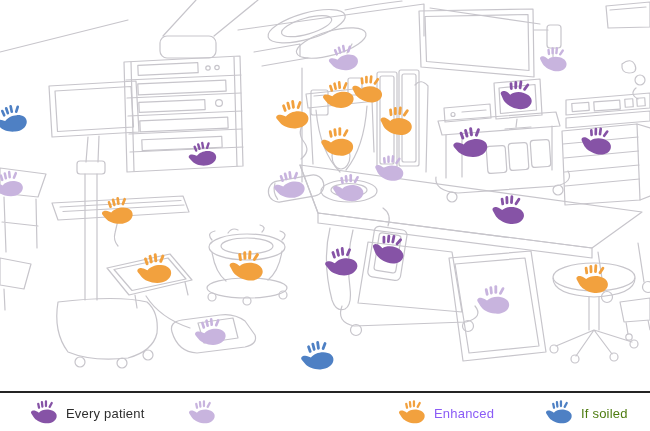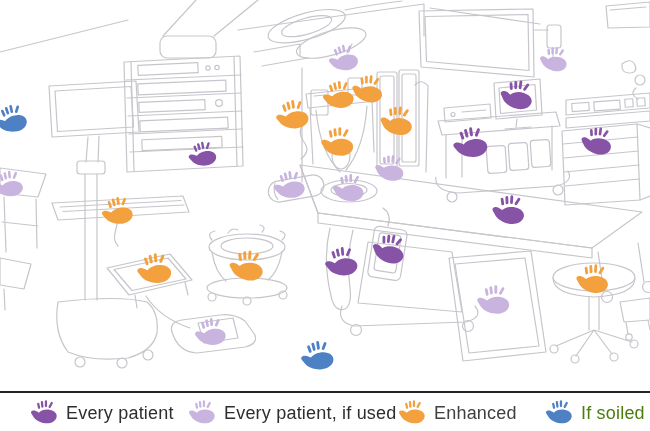--- a/index.html
+++ b/index.html
@@ -4,21 +4,21 @@
 <style>
   html,body{margin:0;padding:0;background:#fff;}
   .stage{position:relative;width:650px;height:431px;background:#ffffff;overflow:hidden;
          font-family:"Liberation Sans",sans-serif;}
   #scene{position:absolute;left:0;top:0;display:block;}
   symbol{overflow:visible;}
   .legend{position:absolute;left:0;top:391px;width:650px;height:40px;background:#ffffff;}
   .separator{position:absolute;left:0;top:0;width:650px;height:2px;background:#242424;}
   .legend-item{position:absolute;top:9px;display:flex;align-items:center;gap:7px;height:26px;}
   .legend-hand{flex:0 0 auto;}
-  .legend-label{font-size:18px;color:#2e2e2e;letter-spacing:.2px;white-space:nowrap;}
+  .legend-label{font-size:13px;color:#2e2e2e;letter-spacing:.2px;white-space:nowrap;}
 </style>
 </head>
 <body>
 
 <div class="stage">
 
   <svg id="scene" width="650" height="392" viewBox="0 0 650 392">
     <defs>
       <symbol id="handprint" viewBox="0 0 36 32">
         <path fill="currentColor" stroke="none" d="M1.8,16.8 C0.2,14.4 2.6,12.2 5.8,13 C7.8,13.5 9.6,14.6 11,15.6 C13.8,12.6 19.2,11.2 24.2,12 C30.4,13 34,16.8 33,21.2 C31.8,26.4 25.6,29.4 18.8,28.6 C12.4,27.9 6.6,24.6 4.4,20.9 C3.4,19.3 2.6,18 1.8,16.8 Z"></path>
@@ -301,28 +301,27 @@
       <svg class="legend-hand" viewBox="0 0 36 32" width="29" height="26" style="color: rgb(134, 83, 166);">
           <use href="#handprint"></use>
         </svg>
       <span class="legend-label" style="color: rgb(46, 46, 46);">Every patient</span>
     </div>
 
     <div class="legend-item" style="left:188px">
       <svg class="legend-hand" viewBox="0 0 36 32" width="29" height="26" style="color: rgb(200, 180, 222);">
           <use href="#handprint"></use>
         </svg>
-      <span class="legend-label" style="color: rgb(46, 46, 46);">Every patient, if used</span>
     </div>
 
     <div class="legend-item" style="left:398px">
       <svg class="legend-hand" viewBox="0 0 36 32" width="29" height="26" style="color: rgb(242, 161, 62);">
           <use href="#handprint"></use>
         </svg>
-      <span class="legend-label" style="color: #404040;">Enhanced</span>
+      <span class="legend-label" style="color: #8b5cf6;">Enhanced</span>
     </div>
 
     <div class="legend-item" style="left:545px">
       <svg class="legend-hand" viewBox="0 0 36 32" width="29" height="26" style="color: rgb(78, 128, 196);">
           <use href="#handprint"></use>
         </svg>
       <span class="legend-label" style="color: #4d7c0f;">If soiled</span>
     </div>
   </div>
 </div>

